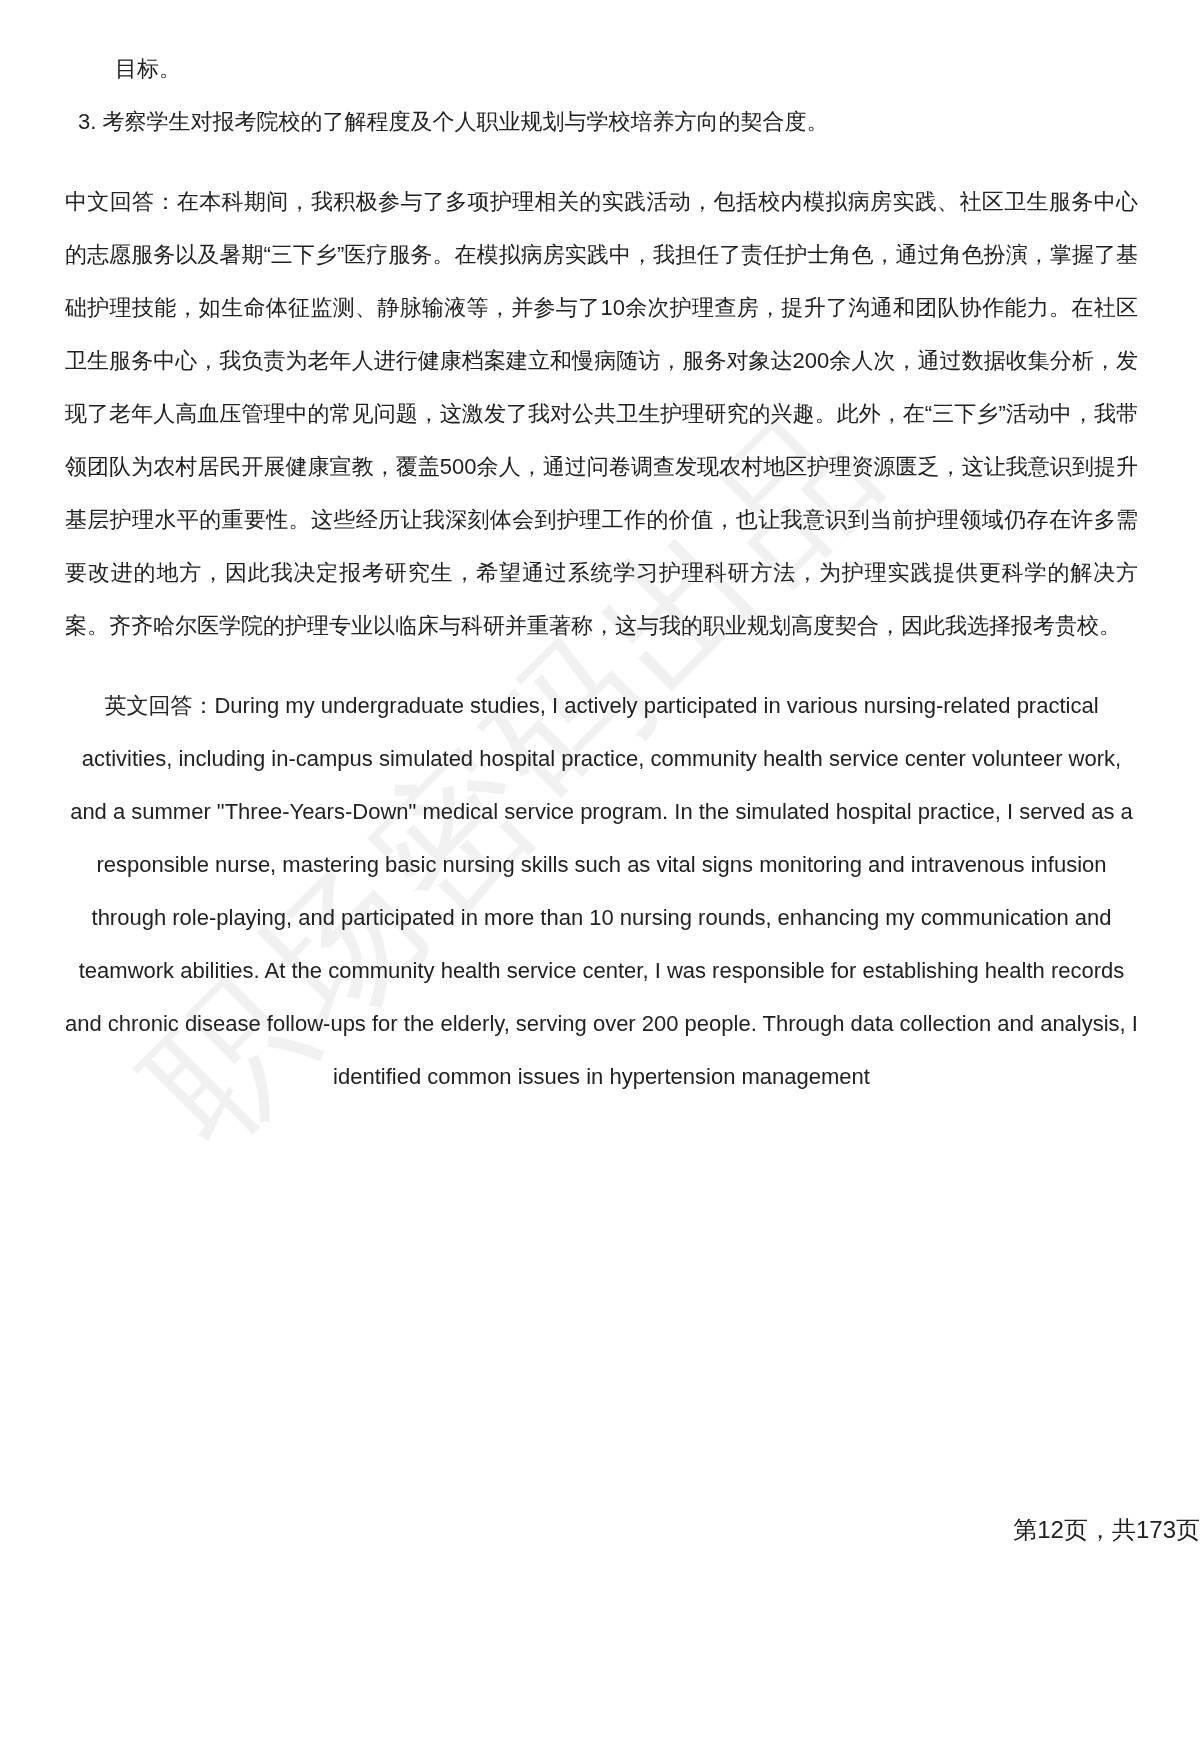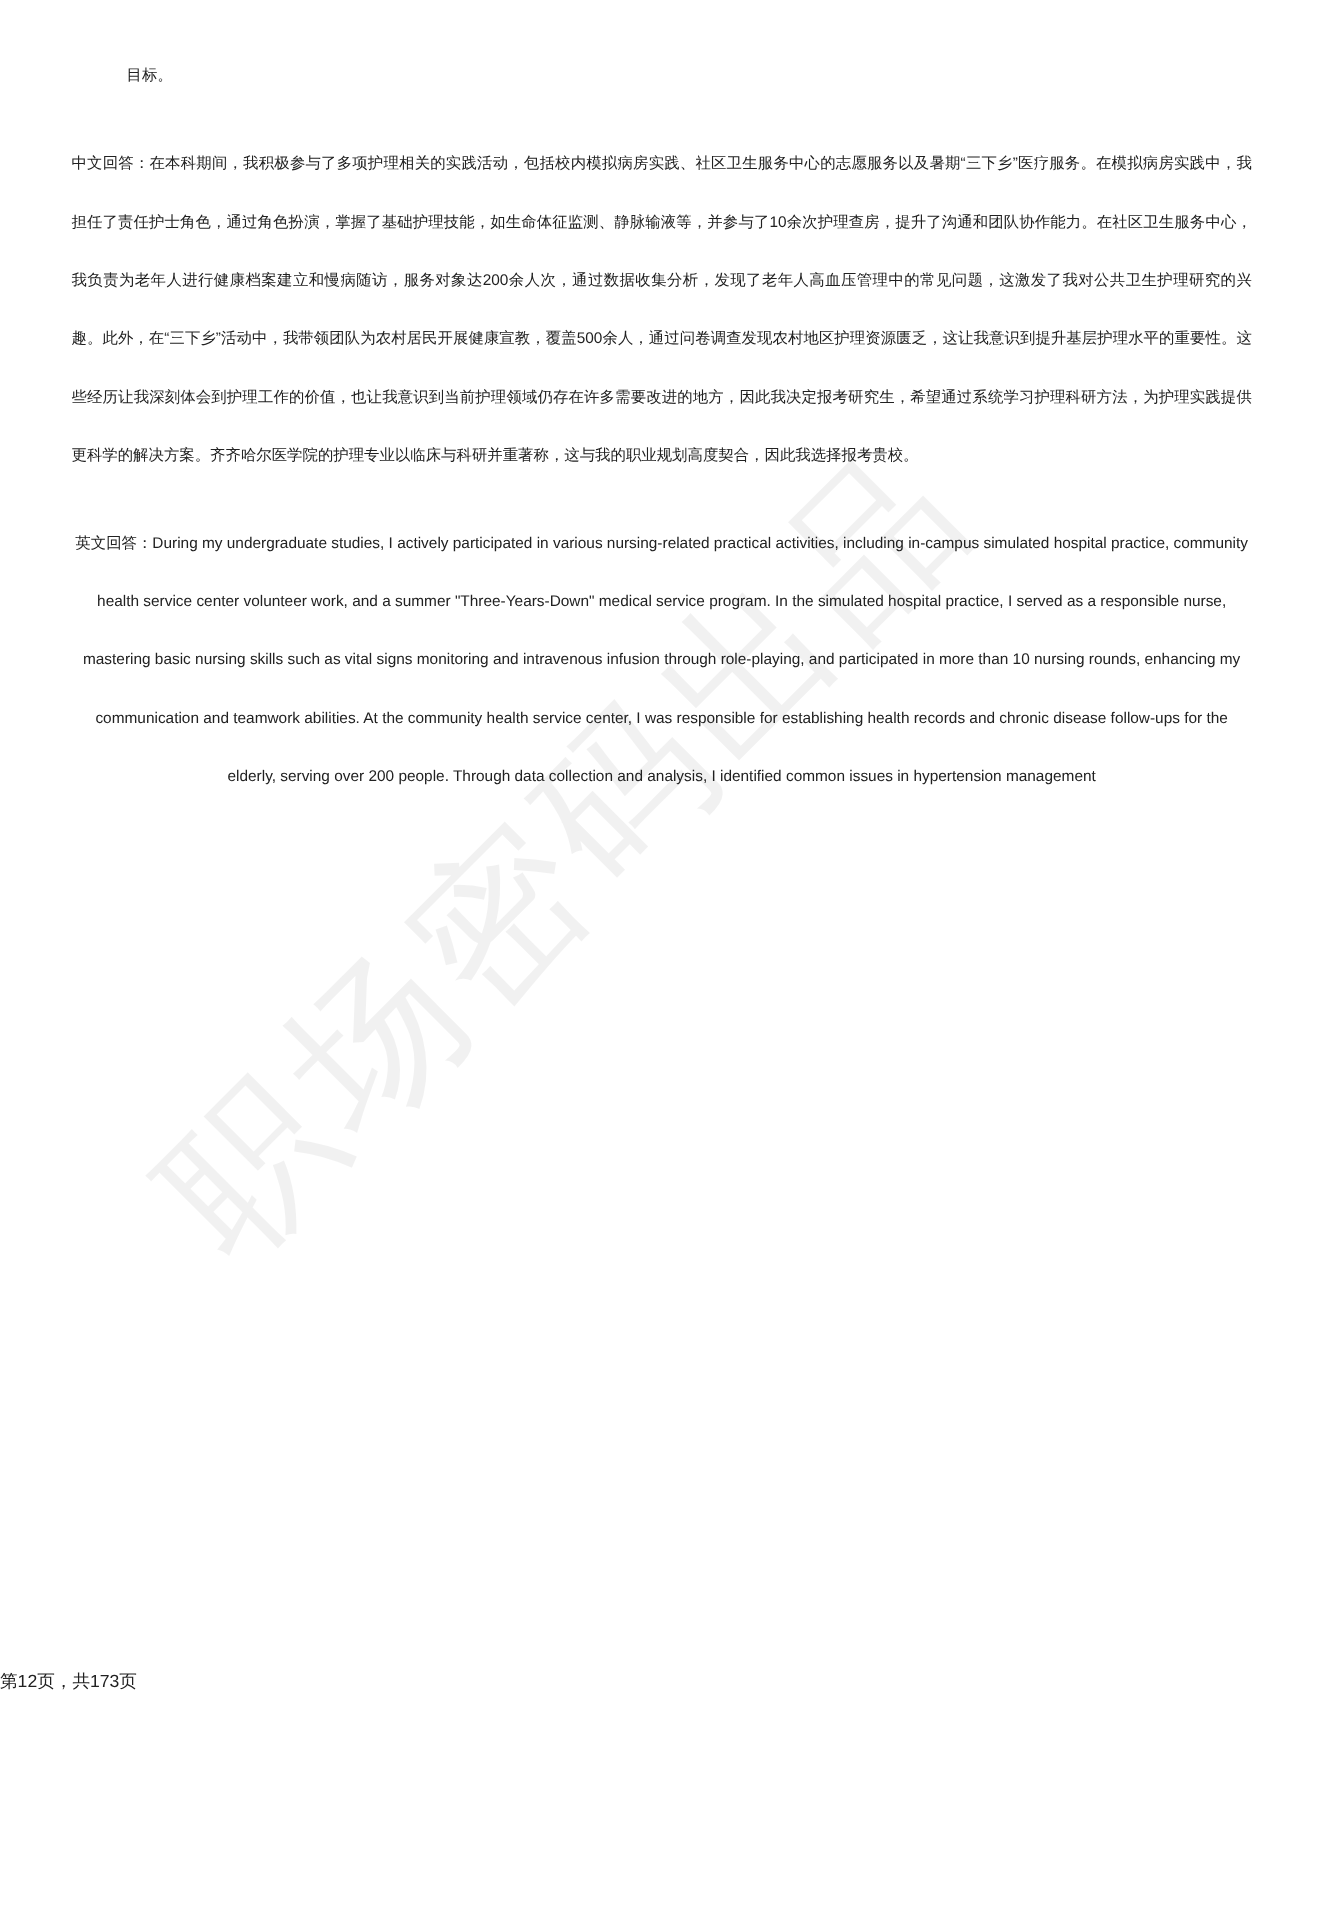--- a/index.html
+++ b/index.html
@@ -30,21 +30,21 @@
     color: rgba(0, 0, 0, 0.055);
     white-space: nowrap;
     z-index: 0;
     user-select: none;
     pointer-events: none;
   }
   .content {
     position: relative;
     z-index: 1;
     padding: 42px 62px 0 65px;
-    font-size: 14px;
+    font-size: 22px;
     line-height: 53px;
   }
   .intro-tail {
     margin: 0 0 0 50px;
   }
   .list-item {
     margin: 0 0 0 13px;
   }
   .para {
     margin: 27px 0 0 0;
@@ -56,38 +56,39 @@
   .para.en {
     text-align: center;
   }
   .answer-label {
   }
   .footer {
     position: absolute;
     left: 0;
     right: 0;
     top: 1503px;
-    text-align: left;
-    font-size: 16px;
+    text-align: right;
+    font-size: 24px;
     line-height: 53px;
     color: #212121;
     z-index: 1;
   }
 </style>
 </head>
 <body>
 
 <div class="page">
 
   <div class="watermark">职场密码出品</div>
 
   <div class="content">
 
     <div class="intro-tail">目标。</div>
 
+    <div class="list-item">3. 考察学生对报考院校的了解程度及个人职业规划与学校培养方向的契合度。</div>
 
     <p class="para cn">
       <span class="answer-label">中文回答：</span><span>在本科期间，我积极参与了多项护理相关的实践活动，包括校内模拟病房实践、社区卫生服务中心的志愿服务以及暑期“三下乡”医疗服务。在模拟病房实践中，我担任了责任护士角色，通过角色扮演，掌握了基础护理技能，如生命体征监测、静脉输液等，并参与了10余次护理查房，提升了沟通和团队协作能力。在社区卫生服务中心，我负责为老年人进行健康档案建立和慢病随访，服务对象达200余人次，通过数据收集分析，发现了老年人高血压管理中的常见问题，这激发了我对公共卫生护理研究的兴趣。此外，在“三下乡”活动中，我带领团队为农村居民开展健康宣教，覆盖500余人，通过问卷调查发现农村地区护理资源匮乏，这让我意识到提升基层护理水平的重要性。这些经历让我深刻体会到护理工作的价值，也让我意识到当前护理领域仍存在许多需要改进的地方，因此我决定报考研究生，希望通过系统学习护理科研方法，为护理实践提供更科学的解决方案。齐齐哈尔医学院的护理专业以临床与科研并重著称，这与我的职业规划高度契合，因此我选择报考贵校。</span>
     </p>
 
     <p class="para en">
       <span class="answer-label">英文回答：</span><span>During my undergraduate studies, I actively participated in various nursing-related practical activities, including in-campus simulated hospital practice, community health service center volunteer work, and a summer "Three-Years-Down" medical service program. In the simulated hospital practice, I served as a responsible nurse, mastering basic nursing skills such as vital signs monitoring and intravenous infusion through role-playing, and participated in more than 10 nursing rounds, enhancing my communication and teamwork abilities. At the community health service center, I was responsible for establishing health records and chronic disease follow-ups for the elderly, serving over 200 people. Through data collection and analysis, I identified common issues in hypertension management</span>
     </p>
 
   </div>

